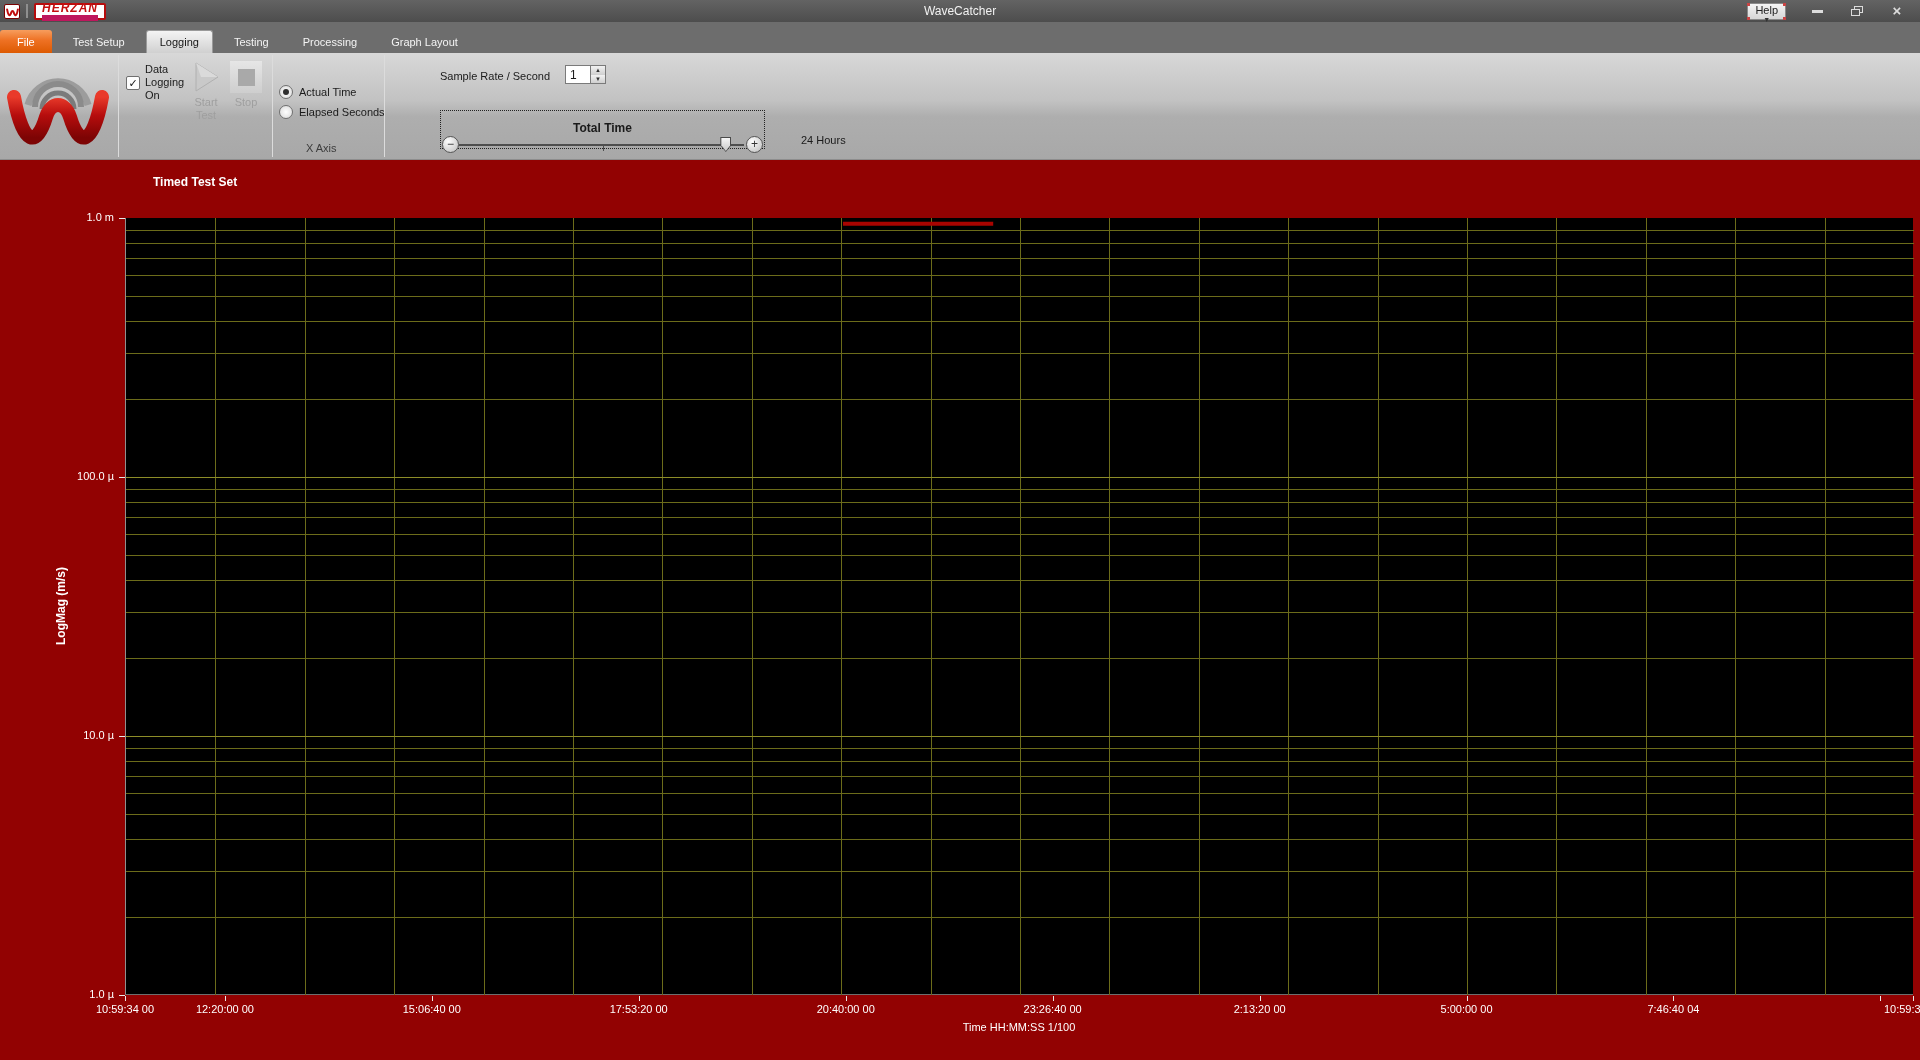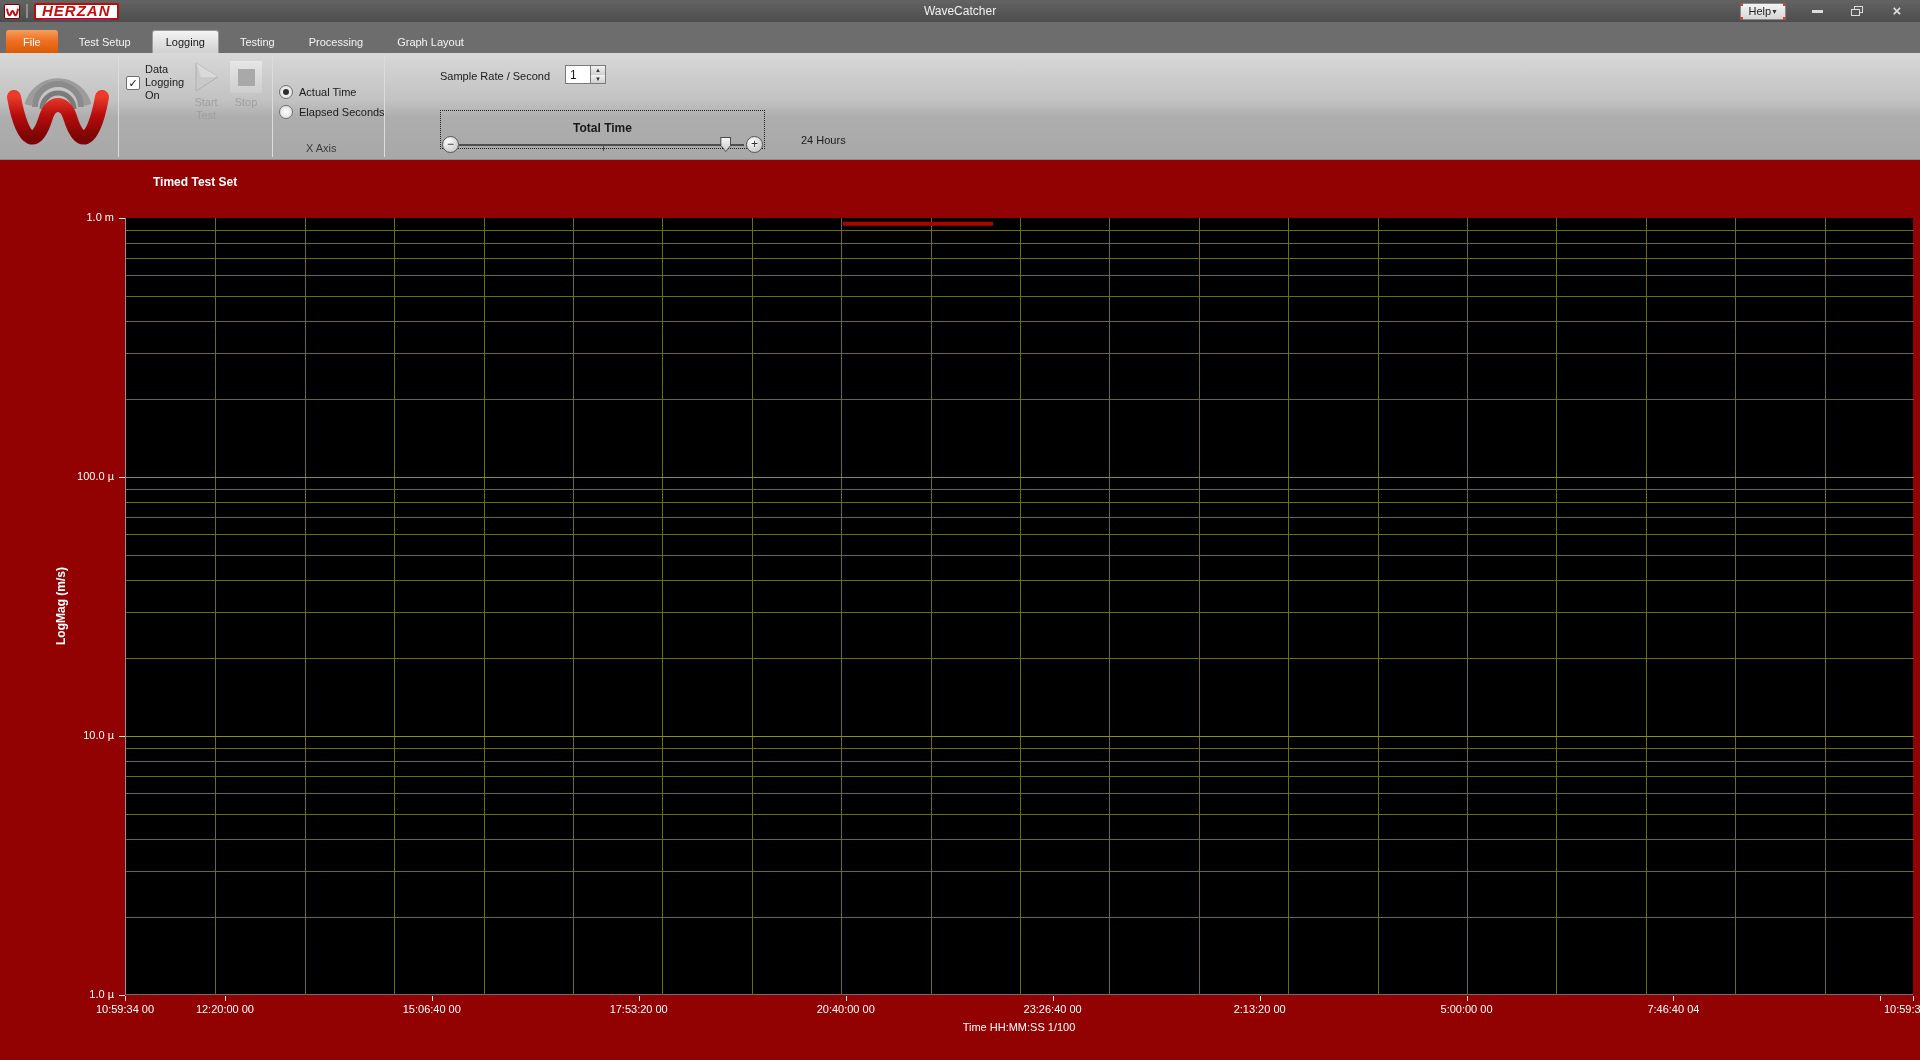--- a/index.html
+++ b/index.html
@@ -6,36 +6,36 @@
   html,body { width:1920px; height:1060px; overflow:hidden; font-family:"Liberation Sans", sans-serif; }
   body { background:#920202; }
 
   
   .titlebar { position:relative; height:22px; background:linear-gradient(#636363,#4d4d4d); display:flex; align-items:center; }
   .tb-left { display:flex; align-items:center; gap:6px; padding-left:4px; height:100%; }
   .w-mini { width:16px; height:15px; background:#fff; border:1px solid #7a0000; border-radius:2px; display:flex; align-items:center; justify-content:center; }
   .w-mini svg { width:13px; height:11px; }
   .tb-sep { width:2px; height:14px; background:#8f8f8f; }
   .herzan { background:#fff; border:2px solid #b50d0d; border-radius:2px; padding:0 6px; height:17px; display:flex; align-items:center; }
-  .herzan span { color:#c40f0f; font-weight:bold; font-style:italic; font-size:15px; letter-spacing:1px; border-bottom:1px solid #be185d; }
+  .herzan span { color:#c40f0f; font-weight:bold; font-style:italic; font-size:12px; letter-spacing:1px; border-bottom:6px solid #be185d; }
   .tb-title { position:absolute; left:0; right:0; text-align:center; color:#f2f2f2; font-size:12px; }
   .tb-right { margin-left:auto; display:flex; align-items:center; gap:22px; padding-right:14px; height:100%; }
-  .help-btn { position:relative; background:linear-gradient(#f4f4f4,#d6d6d6); border:1px solid #8a8a8a; border-radius:2px; height:17px; padding:0 7px; display:flex; align-items:center; gap:0; font-size:11px; color:#222; }
+  .help-btn { position:relative; background:linear-gradient(#f4f4f4,#d6d6d6); border:1px solid #8a8a8a; border-radius:2px; height:17px; padding:0 7px; display:flex; align-items:center; gap:0; font-size:11px; color:#222;flex-direction:column; }
   .help-btn .dot { position:absolute; width:3px; height:3px; background:#c94444; }
   .help-btn .d1{left:-1px;top:-1px}.help-btn .d2{right:-1px;top:-1px}.help-btn .d3{left:-1px;bottom:-1px}.help-btn .d4{right:-1px;bottom:-1px}
   .caret { font-size:7px; color:#333; }
   .winbtn { color:#dcdcdc; display:flex; align-items:center; justify-content:center; width:18px; height:16px; cursor:default; }
   .min-glyph { width:11px; height:3px; background:#dcdcdc; }
   .restore-glyph { position:relative; width:12px; height:10px; }
   .restore-glyph .r1 { position:absolute; right:0; top:0; width:9px; height:7px; border:1px solid #dcdcdc; }
   .restore-glyph .r2 { position:absolute; left:0; bottom:0; width:9px; height:7px; border:1px solid #dcdcdc; background:#565656; }
   .close-glyph { font-size:15px; font-weight:bold; line-height:14px; }
 
   
-  .tabrow { height:31px; background:#6d6d6d; display:flex; align-items:flex-end; padding-left:6px; }
+  .tabrow { height:31px; background:#6d6d6d; display:flex; align-items:flex-end; }
   .tab { height:23px; display:flex; align-items:center; padding:0 13px; font-size:11px; color:#f4f4f4; border-radius:3px 3px 0 0; margin-right:8px; }
   .tab.file { background:linear-gradient(#f79d5d,#ee7123 45%,#dd5a02); color:#fff; padding:0 17px; }
   .tab.selected { background:linear-gradient(#f4f4f4,#d0d0d0); color:#141414; border:1px solid #9a9a9a; border-bottom:none; }
 
   
   .ribbon { position:relative; height:107px; background:linear-gradient(#d8d8d8,#c2c2c2 45%,#aeaeae 60%,#a8a8a8); border-bottom:1px solid #8d8d8d; font-size:11px; color:#1a1a1a; }
   .rsep { position:absolute; top:2px; bottom:2px; width:1px; background:#939393; border-right:1px solid #dcdcdc; }
   .wlogo { position:absolute; left:6px; top:2px; width:104px; height:100px; }
   .multiline { white-space:pre-line; line-height:13px; }
 

